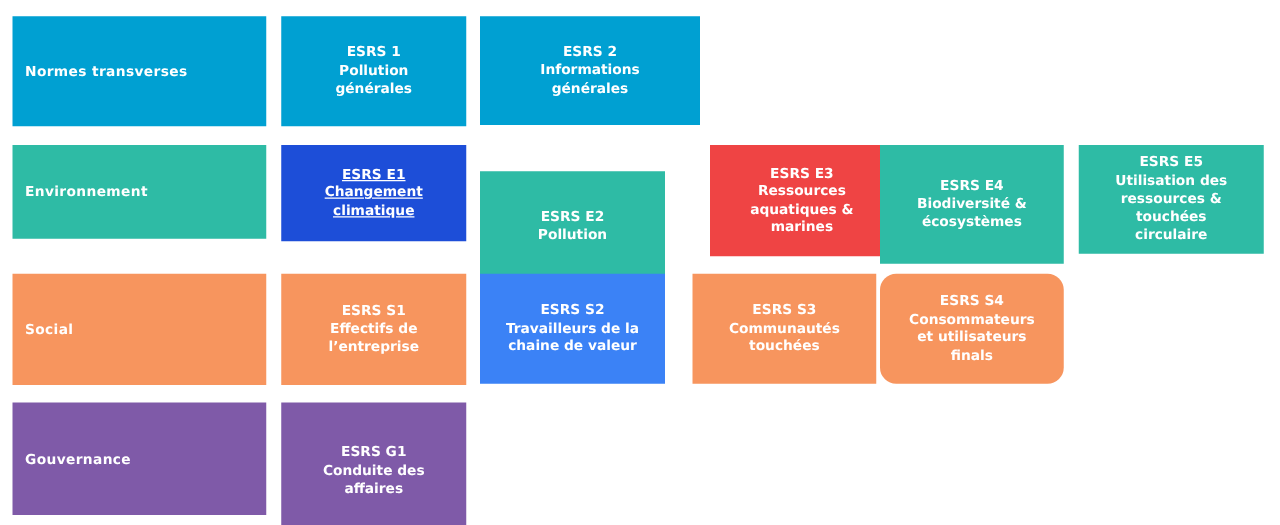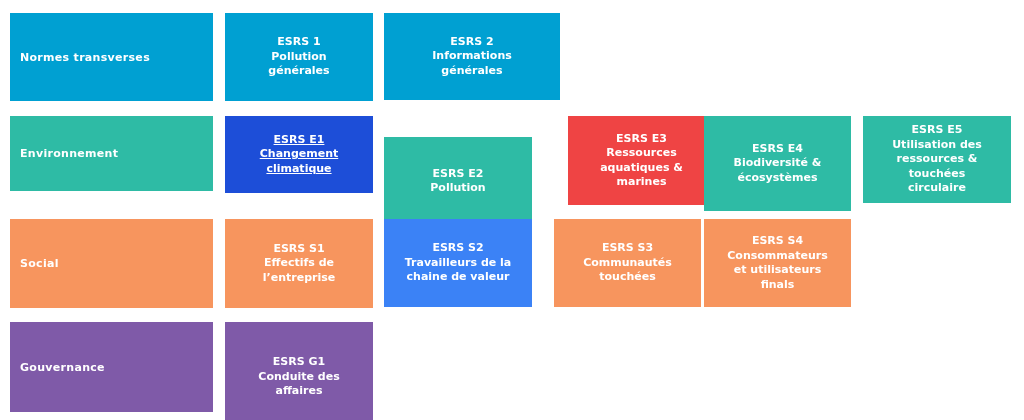--- a/index.html
+++ b/index.html
@@ -92,21 +92,21 @@
     <span class="line">chaine de valeur</span>
   </span>
 </div>
 <div class="box item" style="left:544px;top:219px;width:147px;height:88px;background:#F7955E;margin-left:10px;">
   <span class="inner">
     <span class="line">ESRS S3</span>
     <span class="line">Communautés</span>
     <span class="line">touchées</span>
   </span>
 </div>
-<div class="box item" style="left:704px;top:219px;width:147px;height:88px;background:#F7955E;">
+<div class="box item" style="left:704px;top:219px;width:147px;height:88px;background:#F7955E;border-radius:13px;">
   <span class="inner">
     <span class="line">ESRS S4</span>
     <span class="line">Consommateurs</span>
     <span class="line">et utilisateurs</span>
     <span class="line">finals</span>
   </span>
 </div>
 
 <div class="box cat" style="left:10px;top:322px;width:203px;height:90px;background:#7F5AA8;">
   <span>Gouvernance</span>

